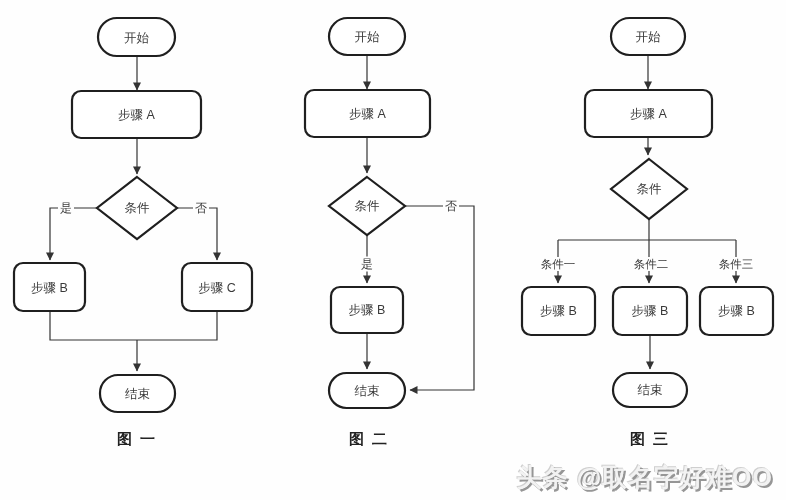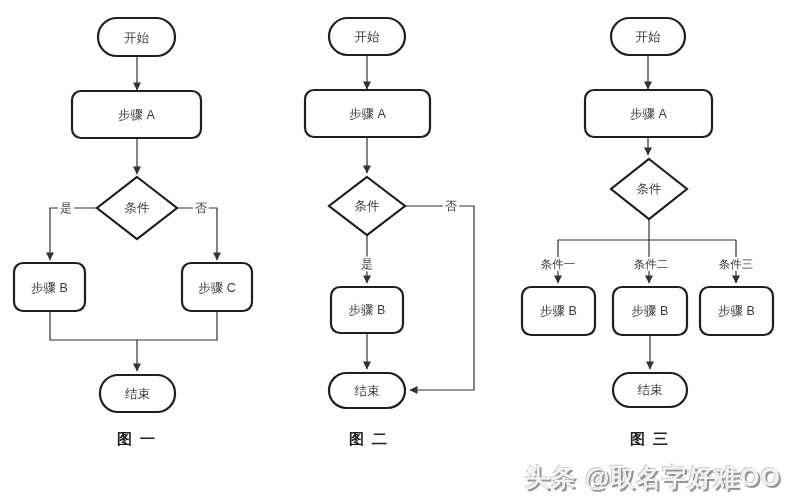--- a/index.html
+++ b/index.html
@@ -53,21 +53,21 @@
     font-size: 15px;
     font-weight: 600;
     letter-spacing: 2px;
     fill: #222222;
     text-anchor: middle;
     font-family: "Liberation Sans", sans-serif;
   }
   .label-bg { fill: #fefefe; }
   .watermark {
     position: absolute;
-    right: 5px;
+    right: 13px;
     bottom: 6px;
     font-size: 25px;
     font-weight: 700;
     letter-spacing: 1px;
     color: #f2f2f2;
     text-shadow: 2px 2px 0 #969696, -1px -1px 0 #cfcfcf;
     white-space: nowrap;
     user-select: none;
   }
 </style>

